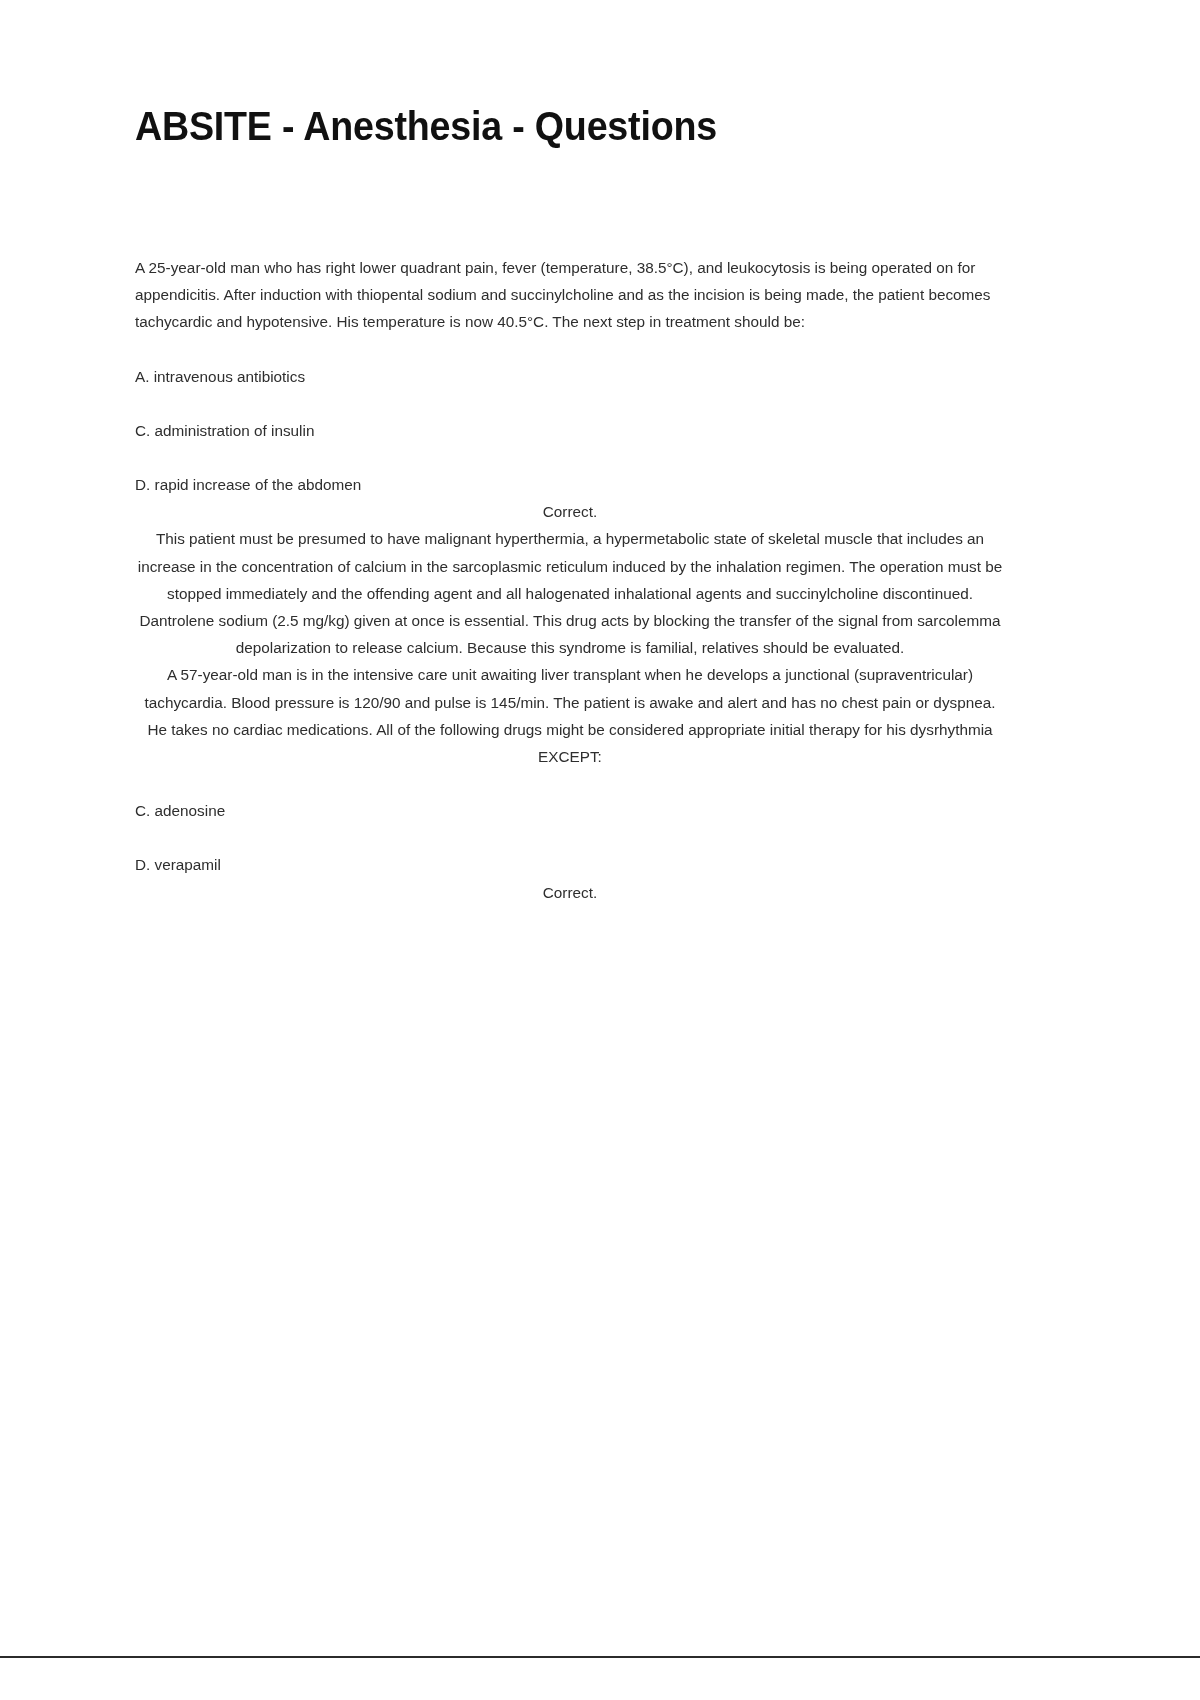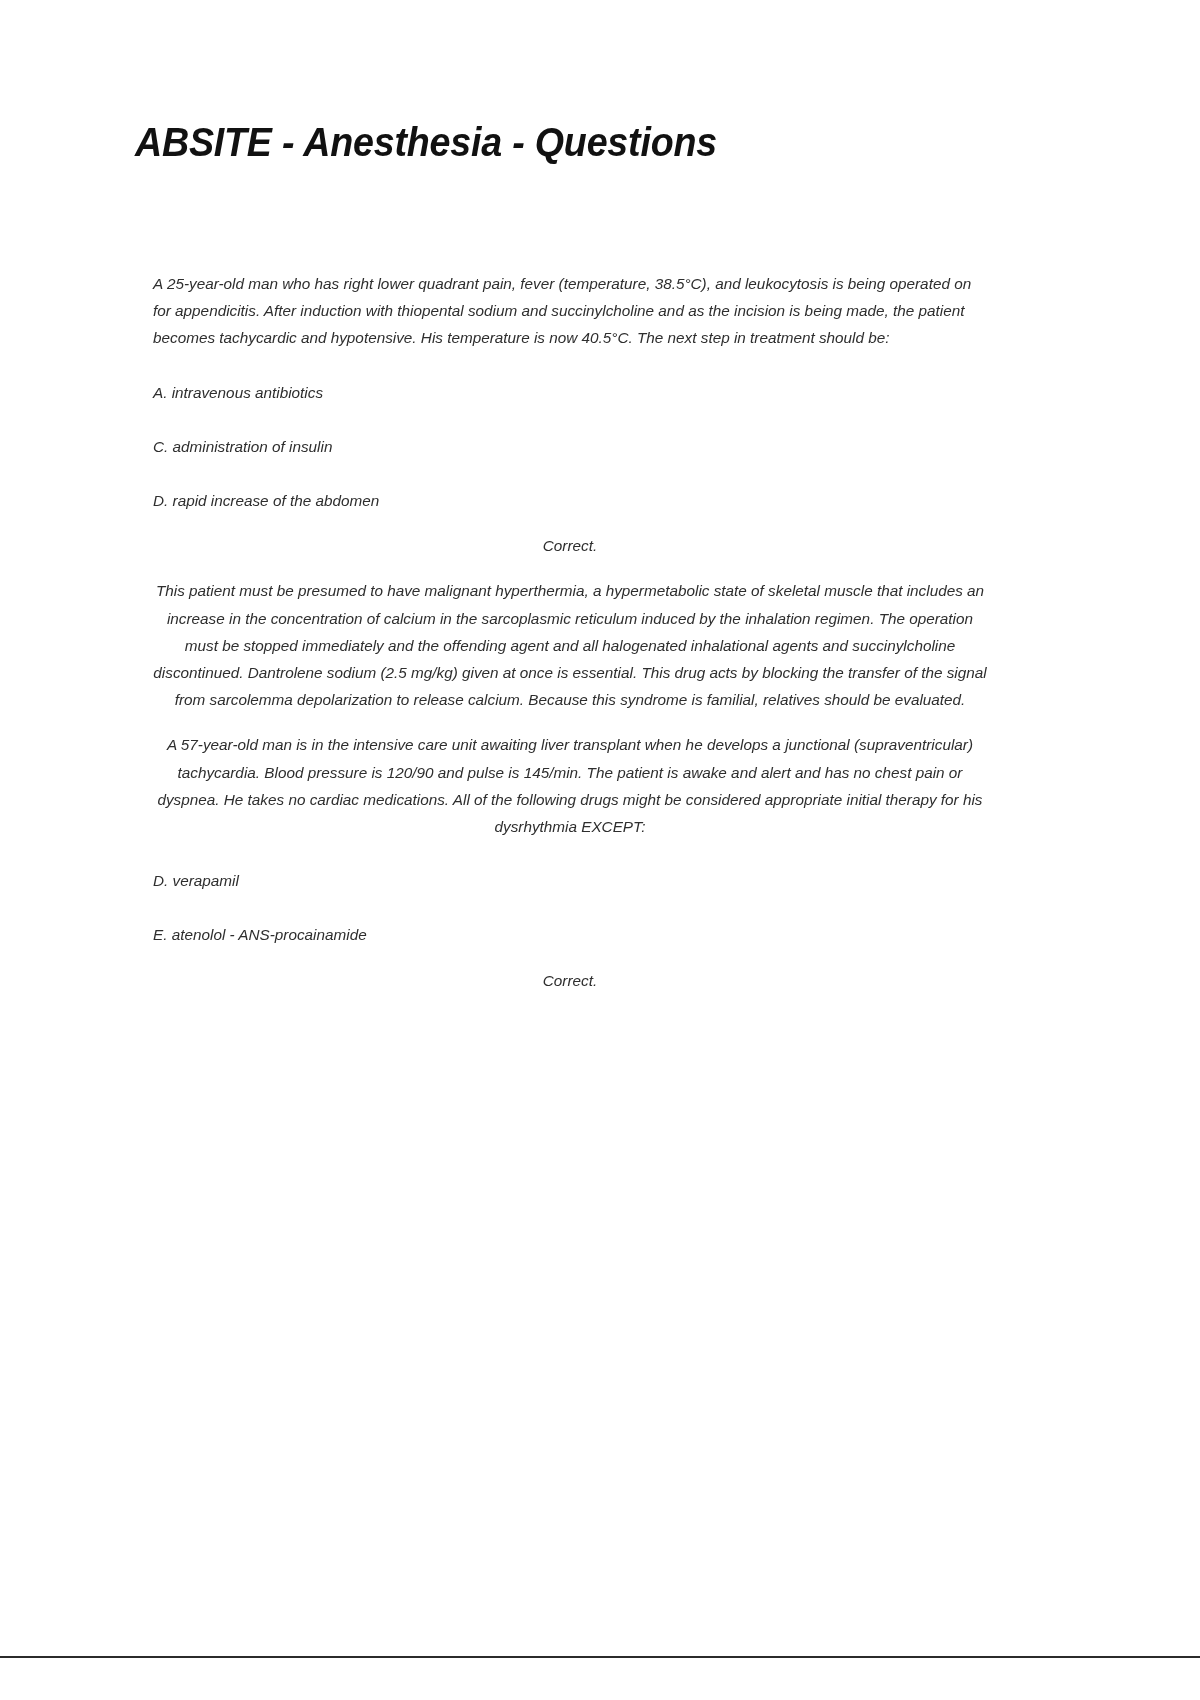--- a/index.html
+++ b/index.html
@@ -29,23 +29,22 @@
     left: 0;
     right: 0;
     bottom: 42px;
     height: 2px;
     background: #2b2b2b;
   }
 
   .content {
     position: absolute;
     left: 135px;
-    top: 118px;
+    top: 102px;
     width: 870px;
-    font-style: italic;
   }
 
   .doc-title {
     font-family: "Liberation Sans", sans-serif;
     font-weight: bold;
     font-size: 40px;
     line-height: 48px;
     letter-spacing: -0.2px;
     color: #111111;
     margin: 0 0 0 0;
@@ -55,21 +54,21 @@
   }
 
   .body-block {
     margin-top: 104px;
     color: #2e2e2e;
     font-size: 15.3px;
     line-height: 27.2px;
   }
 
   .para {
-    margin: 18px;
+    margin: 0;
     color: #2e2e2e;
     font-size: 15.3px;
     line-height: 27.2px;
     text-align: left;
   }
 
   
   .gap-para {
     margin-top: 27px;
   }
@@ -90,22 +89,22 @@
     <h1 class="doc-title">ABSITE - Anesthesia - Questions</h1>
 
     <div class="body-block" id="body-block">
         <p class="para gap-para" style="margin-top: 0px;">A 25-year-old man who has right lower quadrant pain, fever (temperature, 38.5°C), and leukocytosis is being operated on for appendicitis. After induction with thiopental sodium and succinylcholine and as the incision is being made, the patient becomes tachycardic and hypotensive. His temperature is now 40.5°C. The next step in treatment should be:</p>
         <p class="para gap-para">A. intravenous antibiotics</p>
         <p class="para gap-para">C. administration of insulin</p>
         <p class="para gap-para">D. rapid increase of the abdomen</p>
         <p class="para tight-para">Correct.</p>
         <p class="para tight-para">This patient must be presumed to have malignant hyperthermia, a hypermetabolic state of skeletal muscle that includes an increase in the concentration of calcium in the sarcoplasmic reticulum induced by the inhalation regimen. The operation must be stopped immediately and the offending agent and all halogenated inhalational agents and succinylcholine discontinued. Dantrolene sodium (2.5 mg/kg) given at once is essential. This drug acts by blocking the transfer of the signal from sarcolemma depolarization to release calcium. Because this syndrome is familial, relatives should be evaluated.</p>
         <p class="para tight-para">A 57-year-old man is in the intensive care unit awaiting liver transplant when he develops a junctional (supraventricular) tachycardia. Blood pressure is 120/90 and pulse is 145/min. The patient is awake and alert and has no chest pain or dyspnea. He takes no cardiac medications. All of the following drugs might be considered appropriate initial therapy for his dysrhythmia EXCEPT:</p>
+        <p class="para gap-para">C. adenosine</p>
         <p class="para gap-para">D. verapamil</p>
-        <p class="para gap-para">E. atenolol - ANS-procainamide</p>
         <p class="para tight-para">Correct.</p>
       </div>
 
   </div>
 
   <div class="page-bottom-rule"></div>
 
 </div>
 
 </body></html>

